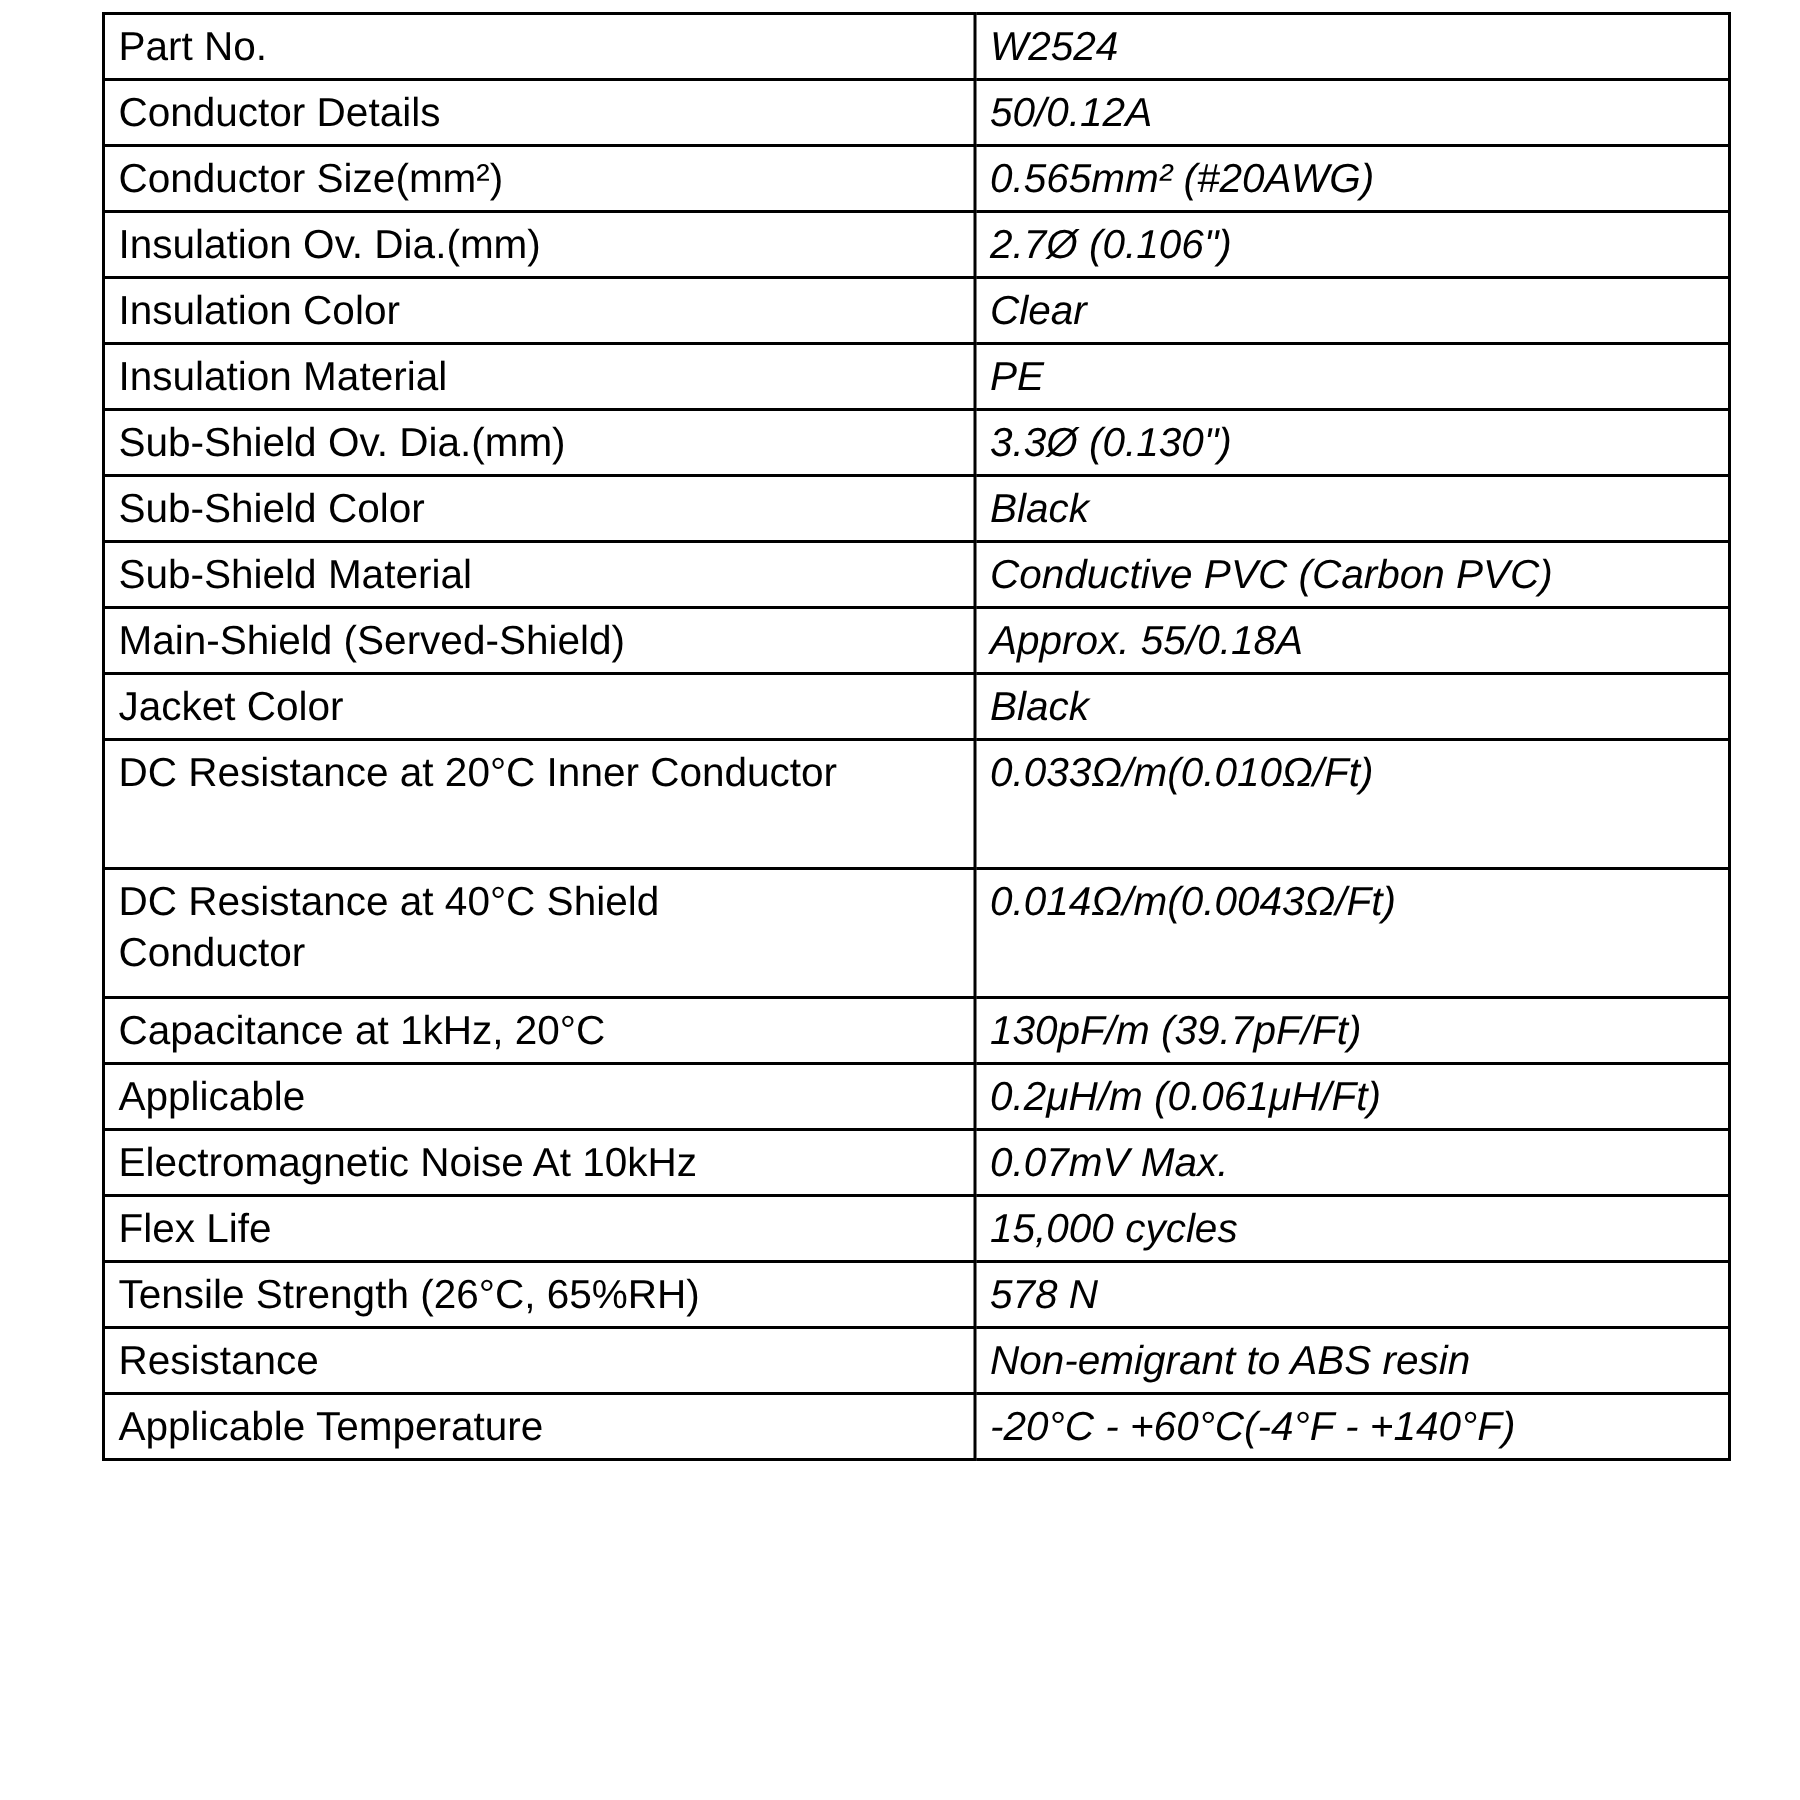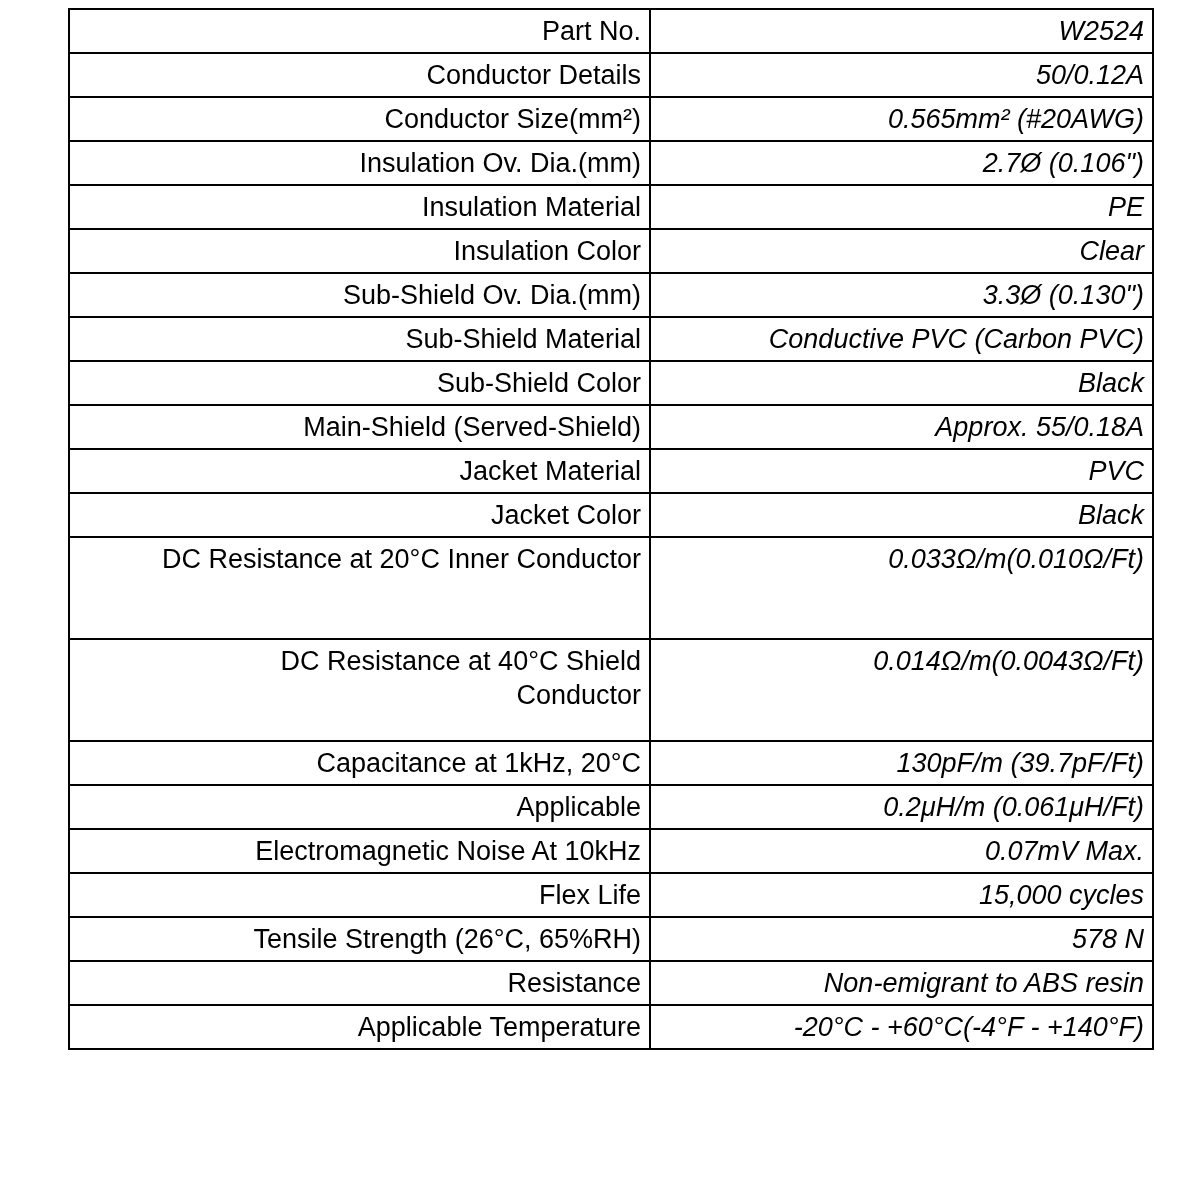--- a/index.html
+++ b/index.html
@@ -25,22 +25,22 @@
     border: 2px solid #000000;
     font-size: 27px;
     line-height: 34px;
     padding: 4px 8px 4px 9px;
     vertical-align: top;
     white-space: pre-line;
     overflow: hidden;
   }
   td.label-cell { width: 562px; }
   td.value-cell { width: 484px; font-style: italic; }
-  tr.spec-row { height: 42px; text-align: right; }
-  tr.spec-row.tall { height: 102px; }
+  tr.spec-row { height: 42px; }
+  tr.spec-row.tall { height: 86px; }
 </style>
 </head>
 <body>
 
 <table class="spec-table">
   <tbody>
     <tr class="spec-row">
       <td class="label-cell">Part No.</td>
       <td class="value-cell">W2524</td>
     </tr>
@@ -50,46 +50,42 @@
     </tr>
     <tr class="spec-row">
       <td class="label-cell">Conductor Size(mm²)</td>
       <td class="value-cell">0.565mm² (#20AWG)</td>
     </tr>
     <tr class="spec-row">
       <td class="label-cell">Insulation Ov. Dia.(mm)</td>
       <td class="value-cell">2.7Ø (0.106")</td>
     </tr>
     <tr class="spec-row">
+      <td class="label-cell">Insulation Color</td>
+      <td class="value-cell">Clear</td>
+    </tr>
+    <tr class="spec-row">
       <td class="label-cell">Insulation Material</td>
       <td class="value-cell">PE</td>
-    </tr>
-    <tr class="spec-row">
-      <td class="label-cell">Insulation Color</td>
-      <td class="value-cell">Clear</td>
     </tr>
     <tr class="spec-row">
       <td class="label-cell">Sub-Shield Ov. Dia.(mm)</td>
       <td class="value-cell">3.3Ø (0.130")</td>
     </tr>
     <tr class="spec-row">
+      <td class="label-cell">Sub-Shield Color</td>
+      <td class="value-cell">Black</td>
+    </tr>
+    <tr class="spec-row">
       <td class="label-cell">Sub-Shield Material</td>
       <td class="value-cell">Conductive PVC (Carbon PVC)</td>
     </tr>
     <tr class="spec-row">
-      <td class="label-cell">Sub-Shield Color</td>
-      <td class="value-cell">Black</td>
-    </tr>
-    <tr class="spec-row">
       <td class="label-cell">Main-Shield (Served-Shield)</td>
       <td class="value-cell">Approx. 55/0.18A</td>
-    </tr>
-    <tr class="spec-row">
-      <td class="label-cell">Jacket Material</td>
-      <td class="value-cell">PVC</td>
     </tr>
     <tr class="spec-row">
       <td class="label-cell">Jacket Color</td>
       <td class="value-cell">Black</td>
     </tr>
     <tr class="spec-row tall">
       <td class="label-cell">DC Resistance at 20°C Inner Conductor</td>
       <td class="value-cell">0.033Ω/m(0.010Ω/Ft)</td>
     </tr>
     <tr class="spec-row tall">

